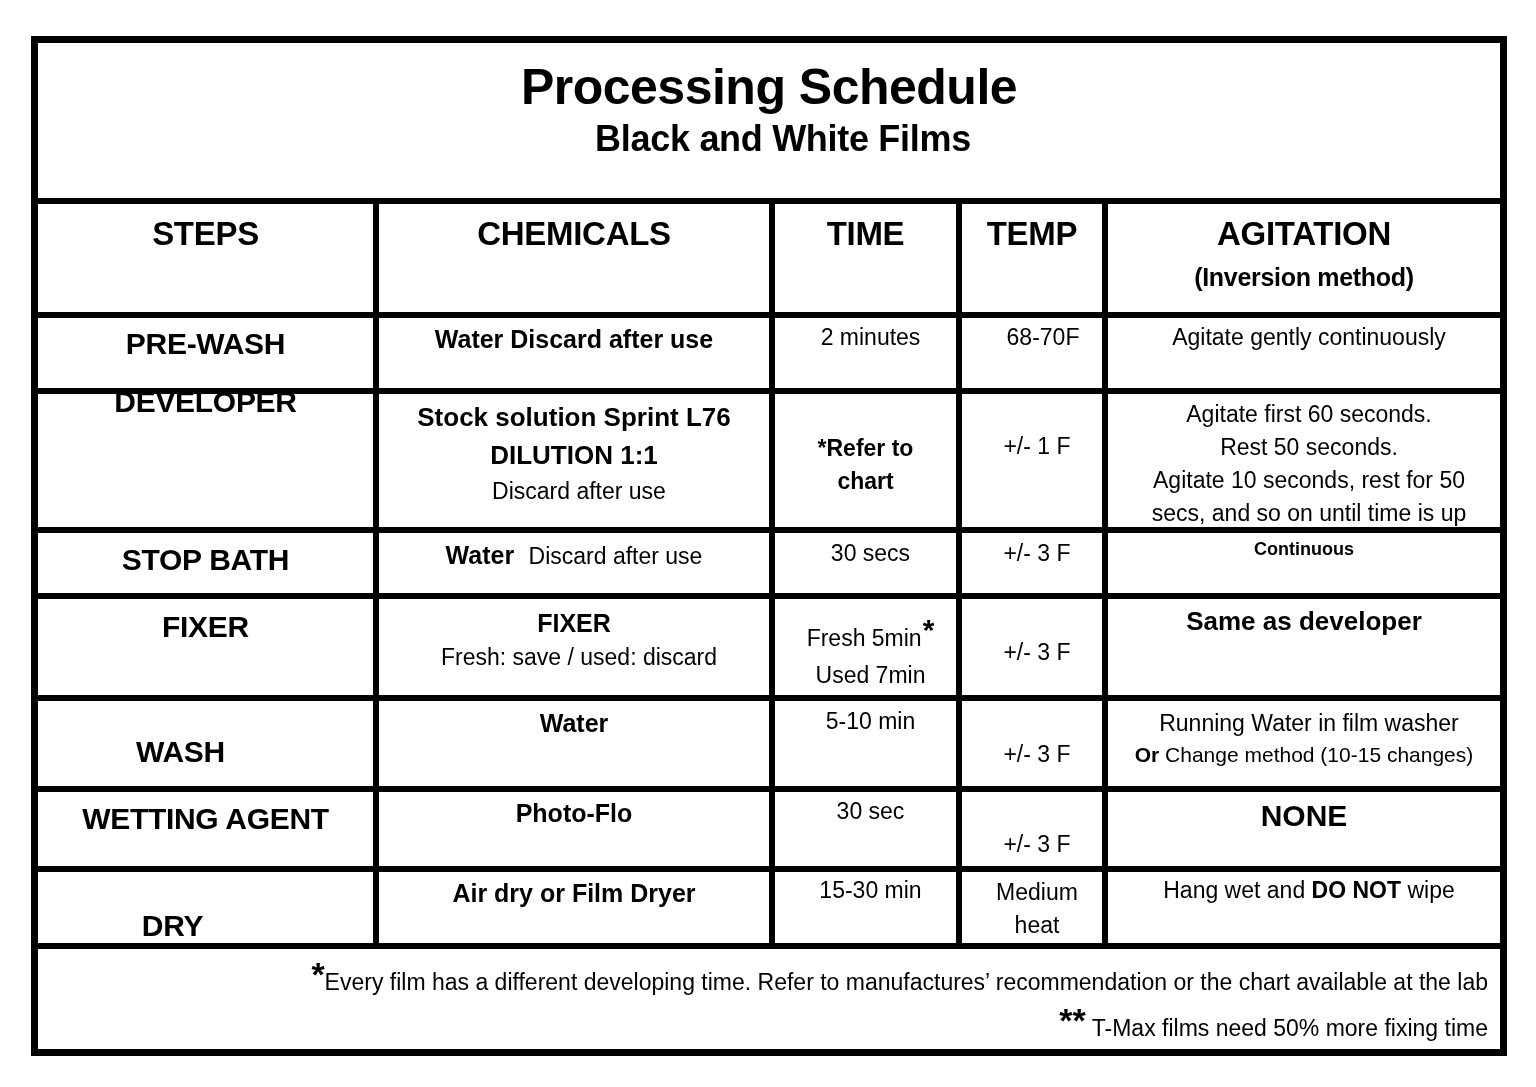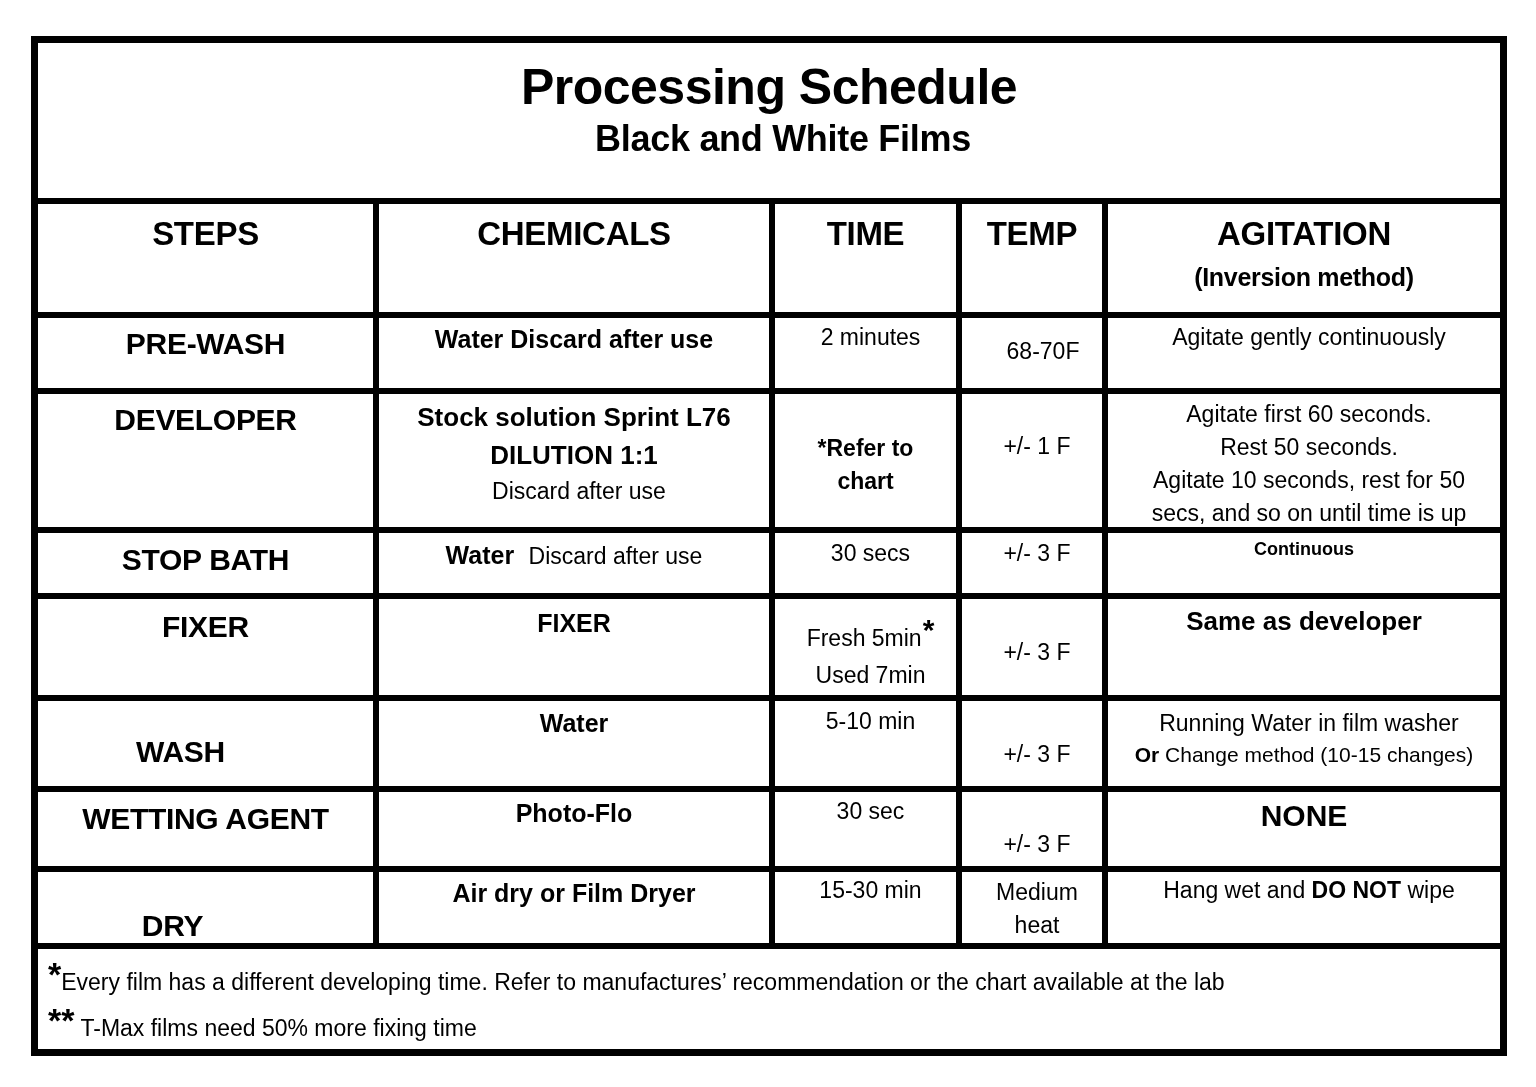--- a/index.html
+++ b/index.html
@@ -28,21 +28,21 @@
     .hdr .sub { font-size: 25px; margin-top: 8px; }
 
     .step { font-weight: bold; font-size: 30px; letter-spacing: -0.3px; }
     .chem { font-size: 24px; }
     .b { font-weight: bold; }
     .n { font-size: 23px; padding-left: 10px; }
     .big-b { font-weight: bold; font-size: 25px; }
     .none-b { font-weight: bold; font-size: 30px; }
 
     .footnotes { position: absolute; left: 48px; top: 955px; width: 1440px; font-size: 23px; }
-    .fn { position: relative; height: 46px; }
+    .fn { position: relative; height: 46px; text-align: right; }
     .fn .star { font-weight: bold; font-size: 34px; vertical-align: 4px; }
     .fn .txt { font-size: 23px; }
     .sup-star { font-weight: bold; font-size: 30px; vertical-align: 6px; margin-left: 1px; }
   </style>
 </head>
 <body>
 
 <div class="frame"></div>
 
 <div class="hline" style="top:198px"></div>
@@ -84,28 +84,28 @@
 
 <div class="cell step" style="left:38px; top:326px; width:335px">
   <span>PRE-WASH</span>
 </div>
 <div class="cell chem b" style="left:379px; top:324px; width:390px; font-size:25px">
   <span>Water Discard after use</span>
 </div>
 <div class="cell n" style="left:775px; top:324px; width:181px">
   <span>2 minutes</span>
 </div>
-<div class="cell n" style="left:962px; top:338px; width:152px">
+<div class="cell n" style="left:962px; top:324px; width:152px">
   <span>68-70F</span>
 </div>
 <div class="cell n" style="left:1108px; top:324px; width:392px">
   <span>Agitate gently continuously</span>
 </div>
 
-<div class="cell step" style="left:38px; top:402px; width:335px">
+<div class="cell step" style="left:38px; top:384px; width:335px">
   <span>DEVELOPER</span>
 </div>
 <div class="cell" style="left:379px; top:398px; width:390px; line-height:38px">
   <span class="big-b" style="font-size:26px">Stock solution Sprint L76</span>
   <span class="big-b" style="font-size:26px">DILUTION 1:1</span>
   <span class="n" style="line-height:34px">Discard after use</span>
 </div>
 <div class="cell b" style="left:775px; top:432px; width:181px; font-size:23px; line-height:33px">
   <span>*Refer to</span>
   <span>chart</span>
@@ -135,20 +135,21 @@
 </div>
 <div class="cell big-b" style="left:1108px; top:539px; width:392px; font-size:18px">
   <span>Continuous</span>
 </div>
 
 <div class="cell step" style="left:38px; top:609px; width:335px">
   <span>FIXER</span>
 </div>
 <div class="cell" style="left:379px; top:606px; width:390px; line-height:34px">
   <span class="big-b">FIXER</span>
+  <span class="n">Fresh: save / used: discard</span>
 </div>
 <div class="cell n" style="left:775px; top:611px; width:181px; line-height:37px">
   <span><span>Fresh 5min</span><span class="sup-star">*</span></span>
   <span>Used 7min</span>
 </div>
 <div class="cell n" style="left:962px; top:639px; width:140px">
   <span>+/- 3 F</span>
 </div>
 <div class="cell big-b" style="left:1108px; top:606px; width:392px; font-size:26px">
   <span>Same as developer</span>

